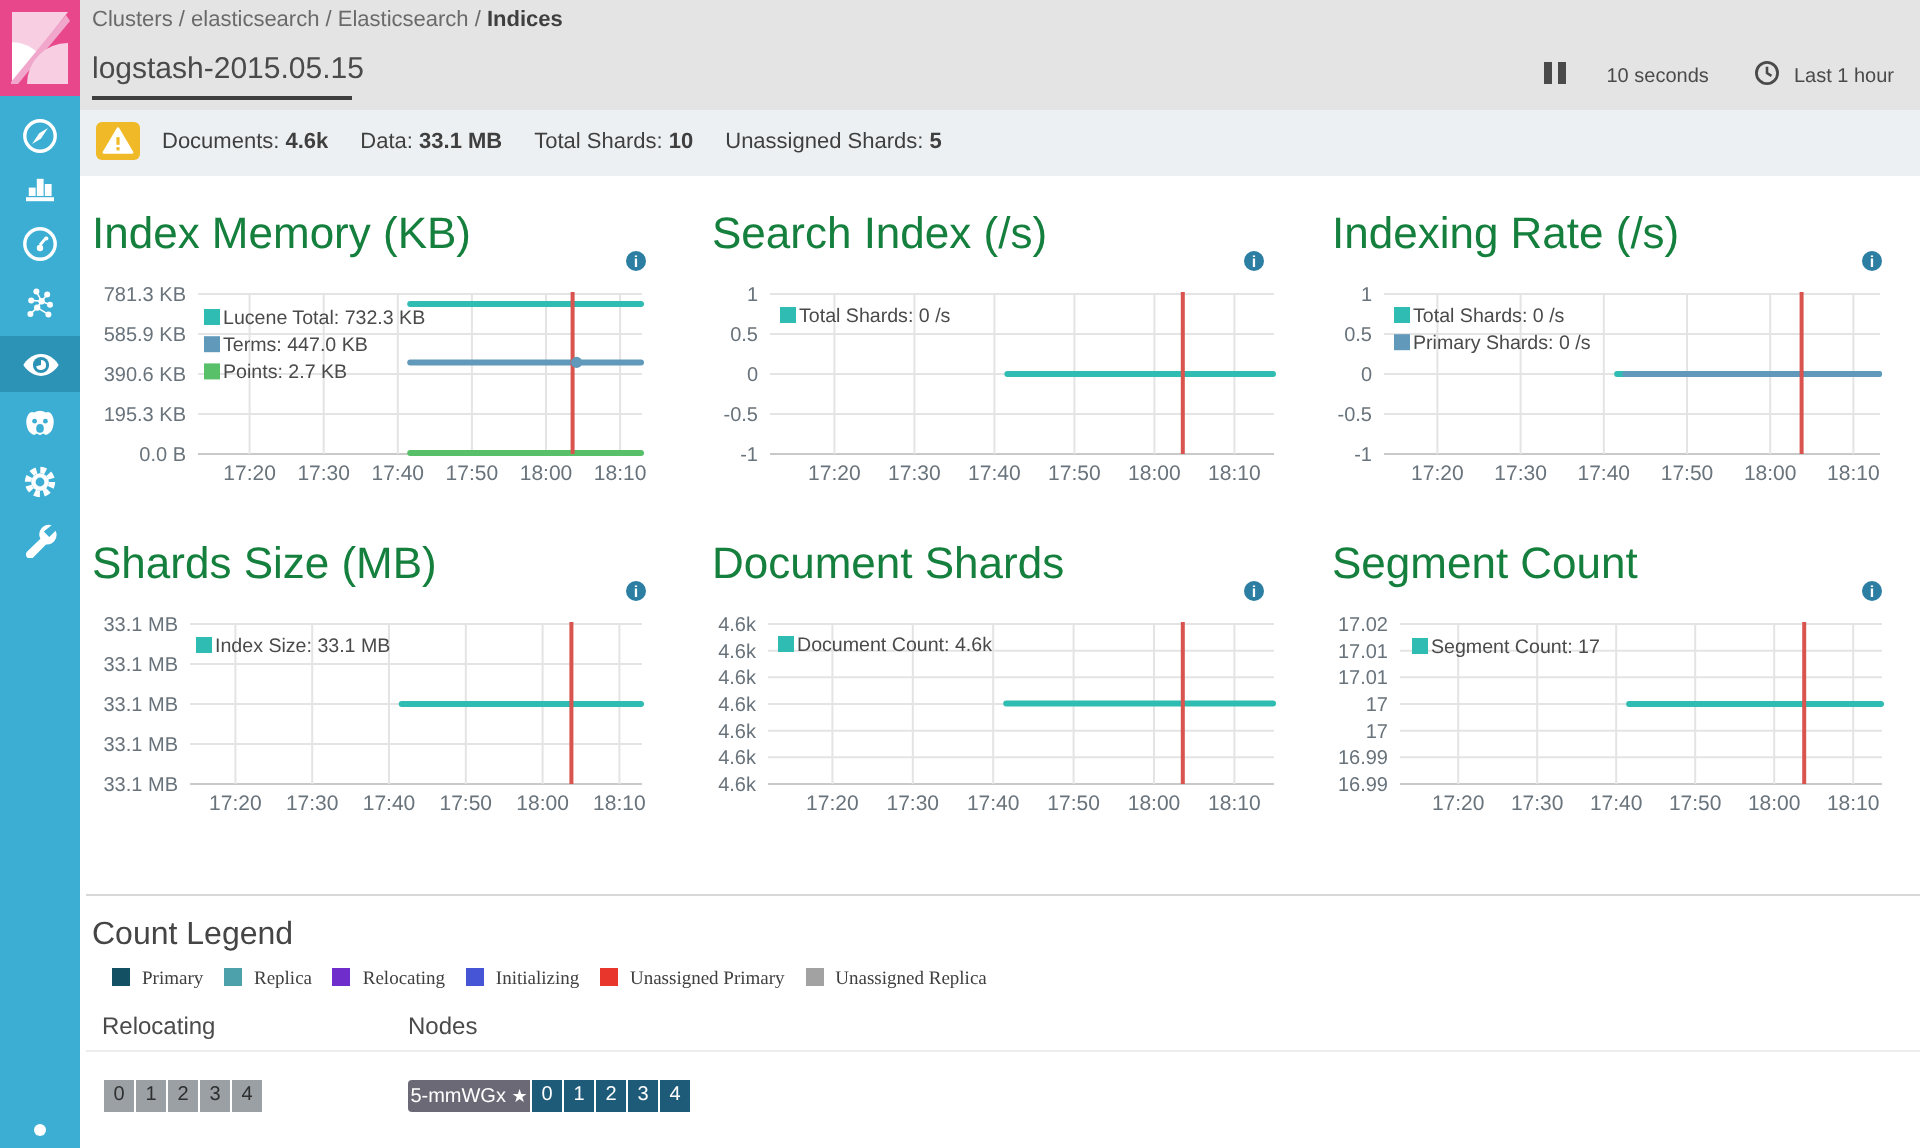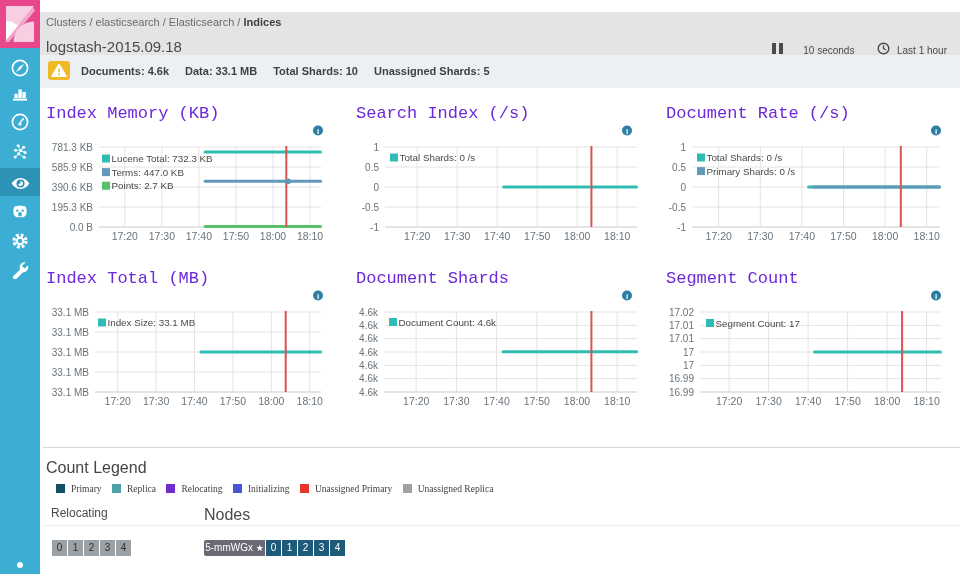--- a/index.html
+++ b/index.html
@@ -6,51 +6,51 @@
   html,body { width:960px; height:574px; overflow:hidden; background:#fff;
     font-family:"Liberation Sans", sans-serif; }
   #sidebar { position:absolute; left:0; top:0; width:40px; height:574px;
     background:#3caed3; }
   #logo { position:absolute; left:0; top:0; width:40px; height:48px; }
   .navic { position:absolute; left:0; width:40px; text-align:center; }
   #selbg { position:absolute; left:0; top:168px; width:40px; height:28px;
     background:#2c93b7; }
   #botdot { position:absolute; left:17px; top:562px; width:6px; height:6px;
     border-radius:50%; background:#fff; }
-  #header { position:absolute; left:40px; top:12px; width:920px; height:55px;
+  #header { position:absolute; left:40px; top:0; width:920px; height:55px;
     background:#e4e4e4;padding-left:26px; }
   #crumbs { position:absolute; left:6px; top:4px; font-size:11px; color:#6a6a6a; }
   #crumbs b { color:#3f3f3f; font-weight:bold; }
   #ptitle { position:absolute; left:6px; top:26px; font-size:15px; color:#4a4a4a; }
   #punder { position:absolute; left:6px; top:48px; width:130px; height:2px;
     background:#3f3f3f; }
   #controls { position:absolute; right:13px; top:30px; height:20px; font-size:10px;
     color:#4a4a4a; }
   #controls span { vertical-align:middle; }
   #warnrow { position:absolute; left:40px; top:55px; width:920px; height:33px;
     background:#edf0f2; }
   #warnicon { position:absolute; left:8px; top:6px; width:22px; height:19px;
     background:#efb928; border-radius:3px; }
-  #warntext { position:absolute; left:41px; top:10px; font-size:11px; color:#3f3f3f;font-weight:bold; }
+  #warntext { position:absolute; left:41px; top:10px; font-size:11px; color:#3f3f3f; }
   #warntext span { margin-right:16px; }
   #content { position:absolute; left:40px; top:88px; width:920px; height:486px;
     background:#fff; }
-  .ctitle { position:absolute; font-size:17px; color:#6d28d9;font-family:Liberation Mono, monospace; }
+  .ctitle { position:absolute; font-size:22px; color:#15803d; }
   .chartsvg { position:absolute; left:0; top:0; }
   #shardsec { position:absolute; left:0px; top:359px; width:920px; }
   #shardline { position:absolute; left:3px; top:0px; width:917px; height:1px;
     background:#d8d8d8; }
   #shardtitle { position:absolute; left:6px; top:12px; font-size:16px; color:#454545; }
   #shardlegend { position:absolute; left:16px; top:37px; font-size:9.5px;
     color:#3f3f3f; white-space:nowrap;font-family:Liberation Serif, serif; }
   .lsq { display:inline-block; width:9px; height:9px; margin-right:6px;
     vertical-align:-1px; }
   .litem { margin-right:8px; }
   #colheads { position:absolute; left:11px; top:59px; font-size:12px; color:#4a4a4a; }
-  #nodeshead { position:absolute; left:164px; top:59px; font-size:16px; color:#4a4a4a; }
+  #nodeshead { position:absolute; left:164px; top:59px; font-size:12px; color:#4a4a4a; }
   #faintline { position:absolute; left:3px; top:78px; width:917px; height:1px;
     background:#ededed; }
   .ssq { position:absolute; width:15px; height:16px; font-size:10px;
     text-align:center; line-height:16px; }
   .gray { background:#9aa0a4; color:#2f2f2f; }
   .tealsq { background:#1e5b78; color:#fff; }
   #nodepill { position:absolute; left:164px; top:93px; width:61px; height:16px;
     background:#6b6975; border-radius:2px 0 0 2px; color:#fff; font-size:10px;
     line-height:16px; text-align:center; }
 </style>
@@ -135,21 +135,21 @@
   <div class="navic" style="top:261px">
     <svg width="18" height="18" viewBox="0 0 18 18">
       <path d="M14.8,1.6 A4.8,4.8 0 0 0 9.2,8.4 L2.6,14.8 A2.1,2.1 0 0 0 5.6,17.8 L12,11.2 A4.8,4.8 0 0 0 16.8,4.4 L13.6,7.5 L10.9,4.8 Z" fill="#fff"></path>
     </svg>
   </div>
   <div id="botdot"></div>
 </div>
 
 <div id="header">
   <div id="crumbs">Clusters / elasticsearch / Elasticsearch / <b>Indices</b></div>
-  <div id="ptitle">logstash-2015.09.18</div>
+  <div id="ptitle">logstash-2015.05.15</div>
   <div id="punder"></div>
   <div id="controls">
     <svg width="13" height="13" viewBox="0 0 13 13" style="vertical-align:-2px">
       <rect x="1" y="1" width="4" height="11" fill="#4a4a4a"></rect>
       <rect x="8" y="1" width="4" height="11" fill="#4a4a4a"></rect>
     </svg>
     <span style="margin-left:16px">10 seconds</span>
     <svg width="13" height="13" viewBox="0 0 14 14" style="vertical-align:-2px;margin-left:20px">
       <circle cx="7" cy="7" r="5.7" fill="none" stroke="#4a4a4a" stroke-width="1.5"></circle>
       <polyline points="7,3.6 7,7 9.4,8.5" fill="none" stroke="#4a4a4a" stroke-width="1.4"></polyline>
@@ -169,22 +169,22 @@
   <div id="warntext">
     <span>Documents: <b>4.6k</b></span><span>Data: <b>33.1 MB</b></span><span>Total
     Shards: <b>10</b></span><span style="margin-right:0">Unassigned Shards: <b>5</b></span>
   </div>
 </div>
 
 <div id="content">
   <div id="charts">
       <div class="ctitle" style="left: 6px; top: 16px;">Index Memory (KB)</div>
       <div class="ctitle" style="left: 316px; top: 16px;">Search Index (/s)</div>
-      <div class="ctitle" style="left: 626px; top: 16px;">Document Rate (/s)</div>
-      <div class="ctitle" style="left: 6px; top: 181px;">Index Total (MB)</div>
+      <div class="ctitle" style="left: 626px; top: 16px;">Indexing Rate (/s)</div>
+      <div class="ctitle" style="left: 6px; top: 181px;">Shards Size (MB)</div>
       <div class="ctitle" style="left: 316px; top: 181px;">Document Shards</div>
       <div class="ctitle" style="left: 626px; top: 181px;">Segment Count</div>
       <svg class="chartsvg" width="920" height="486">
         <line x1="59" y1="59" x2="281" y2="59" stroke="#e4e4e4" stroke-width="1"></line>
         <text x="53" y="62.5" font-size="10" fill="#69737b" text-anchor="end" font-weight="normal" font-family="Liberation Sans, sans-serif">781.3 KB</text>
         <line x1="59" y1="79" x2="281" y2="79" stroke="#e4e4e4" stroke-width="1"></line>
         <text x="53" y="82.5" font-size="10" fill="#69737b" text-anchor="end" font-weight="normal" font-family="Liberation Sans, sans-serif">585.9 KB</text>
         <line x1="59" y1="99" x2="281" y2="99" stroke="#e4e4e4" stroke-width="1"></line>
         <text x="53" y="102.5" font-size="10" fill="#69737b" text-anchor="end" font-weight="normal" font-family="Liberation Sans, sans-serif">390.6 KB</text>
         <line x1="59" y1="119" x2="281" y2="119" stroke="#e4e4e4" stroke-width="1"></line>

